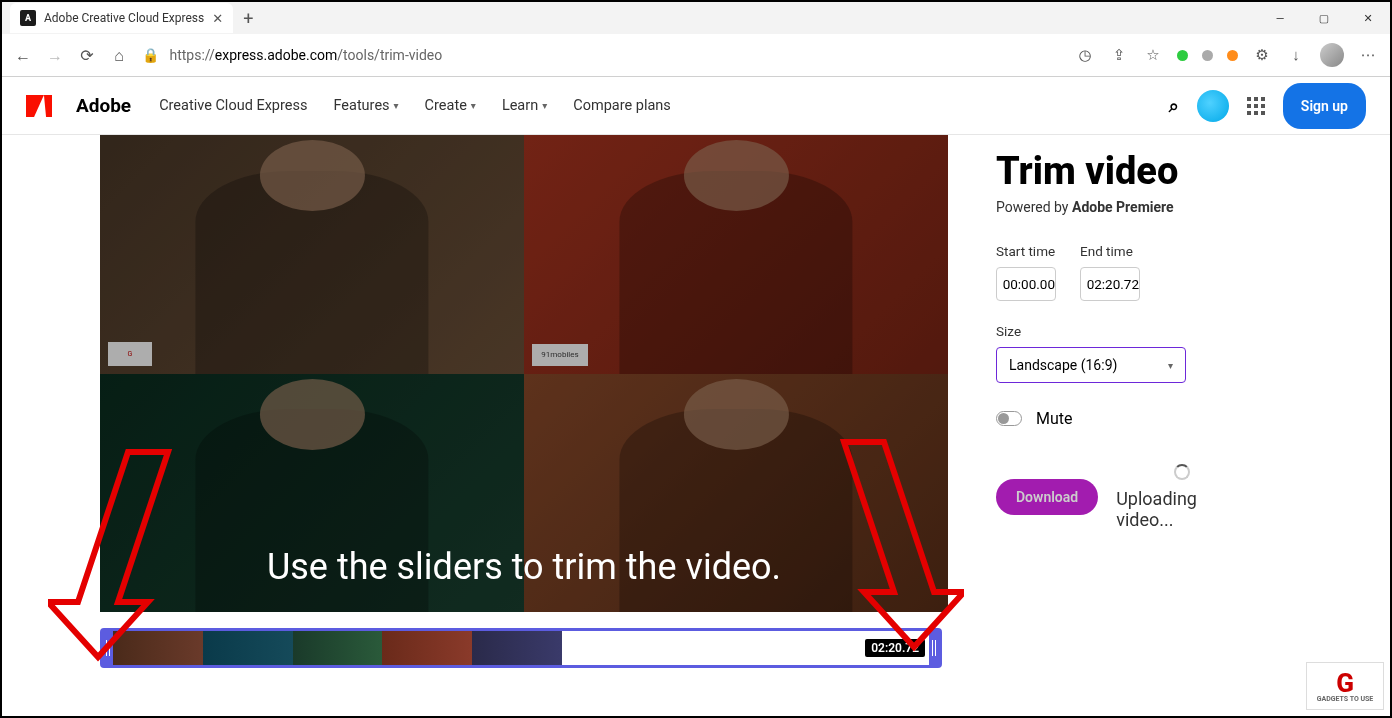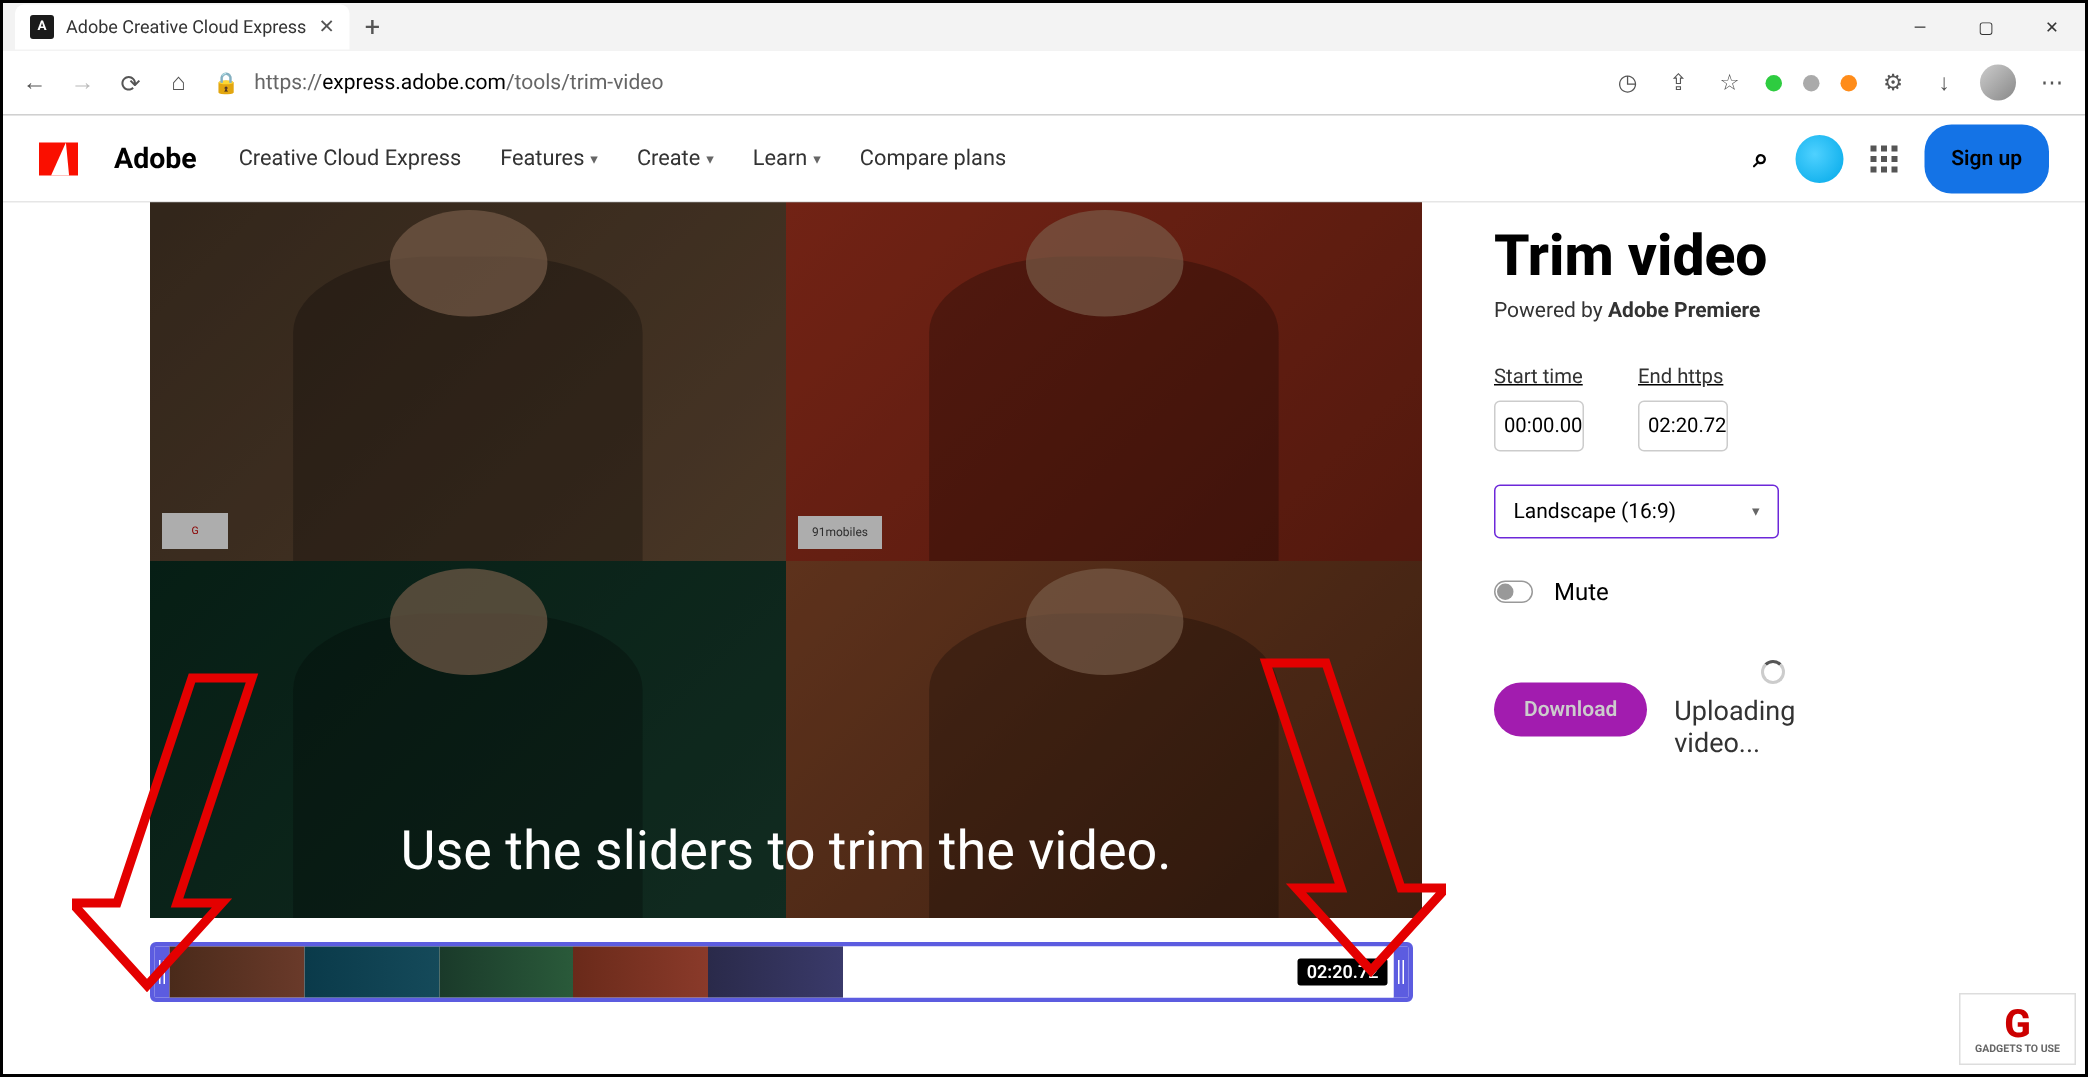--- a/index.html
+++ b/index.html
@@ -36,21 +36,21 @@
 .adobe-logo .logo-mark { width: 26px; height: 22px; background: #fa0f00; position: relative; }
 .adobe-logo .logo-mark::before { content:''; position:absolute; left:10px; top:0; border-left:6px solid transparent; border-right:6px solid transparent; border-bottom:22px solid #fff; transform: skewX(-10deg);}
 .adobe-nav .menu { display: flex; gap: 26px; font-size: 14.5px; color: #333; }
 .adobe-nav .menu span { cursor: pointer; display:flex; align-items:center; gap:4px;}
 .chev { font-size: 10px; color: #666; }
 .adobe-nav .right { margin-left: auto; display: flex; align-items: center; gap: 18px; }
 .search-icon { font-size: 18px; cursor: pointer; font-weight:bold; }
 .user-avatar { width: 32px; height: 32px; border-radius: 50%; background: radial-gradient(circle at 40% 40%, #4fd1ff, #00a8e8); cursor:pointer; }
 .apps-grid { display: grid; grid-template-columns: repeat(3,4px); grid-template-rows: repeat(3,4px); gap: 3px; cursor:pointer;}
 .apps-grid div { background:#555; }
-.signup-btn { background: #1473e6; color:#000000; border:none; border-radius: 18px; padding: 15px 18px; font-weight: 600; font-size: 14px; cursor:pointer; }
+.signup-btn { background: #1473e6; color:#ffffff; border:none; border-radius: 18px; padding: 15px 18px; font-weight: 600; font-size: 14px; cursor:pointer; }
 
 
 .content { display: flex; padding: 0 0 0 98px; position: relative; }
 .video-area { width: 848px; position: relative; }
 .video-preview { width: 848px; height: 477px; background: #222; position: relative; display:grid; grid-template-columns:1fr 1fr; grid-template-rows:1fr 1fr; }
 .vq { position:relative; overflow:hidden; }
 .vq1 { background: linear-gradient(135deg,#4a3828,#6b5038); }
 .vq2 { background: linear-gradient(135deg,#a8341f,#7a2515); }
 .vq3 { background: linear-gradient(135deg,#0a2d1f,#1a4030); }
 .vq4 { background: linear-gradient(135deg,#8a4a2a,#5a2f18); }
@@ -73,21 +73,21 @@
 .t4{width:11%; background:linear-gradient(90deg,#6a2a1a,#8a3a2a);}
 .t5{width:11%; background:linear-gradient(90deg,#2a2a4a,#3a3a6a);}
 .trest{flex:1; background:#fff;}
 .timecode { position:absolute; right:4px; top:50%; transform:translateY(-50%); background:#000; color:#fff; font-size:12px; padding:2px 6px; border-radius:2px; font-weight:600;}
 
 
 .side-panel { padding: 14px 0 0 48px; width: 300px; }
 .side-panel h1 { font-size: 38px; font-weight: 800; margin-bottom: 6px; }
 .powered { font-size: 14px; color: #333; margin-bottom: 28px; }
 .powered b { font-weight: 700; }
-.time-row { display:flex; gap: 36px; margin-bottom: 22px; text-decoration: underline;}
+.time-row { display:flex; gap: 24px; margin-bottom: 22px;}
 .time-field label { font-size: 13.5px; color:#333; display:block; margin-bottom:8px; }
 .time-field input { width: 60px; height: 34px; border:1px solid #ccc; border-radius:4px; text-align:right; font-size:13.5px; }
 .size-label { font-size:13.5px; color:#333; margin-bottom:8px; display:block;}
 .size-select { width: 190px; height: 36px; border:1px solid #6d28d9; border-radius:4px; padding: 0 12px; display:flex; align-items:center; justify-content:space-between; font-size:14px; cursor:pointer; margin-bottom: 26px;}
 .mute-row { display:flex; align-items:center; gap:14px; margin-bottom: 36px;}
 .toggle { width:26px; height:15px; border-radius:10px; border:1.5px solid #999; position:relative; cursor:pointer; background:#fff;}
 .toggle::before { content:''; position:absolute; left:1px; top:1px; width:11px; height:11px; border-radius:50%; background:#999;}
 .action-row { display:flex; align-items:center; gap: 18px; }
 .download-btn { background:#a21caf; color:#ccc; border-radius:20px; padding:10px 20px; font-size:14px; font-weight:600;}
 .status-row { display:flex; align-items:center; gap:8px; font-size:18px; color:#333;flex-direction:column;}
@@ -227,24 +227,25 @@
     <h1>Trim video</h1>
     <div class="powered">
       <span>Powered by </span><b>Adobe Premiere</b>
     </div>
     <div class="time-row">
       <div class="time-field">
         <label>Start time</label>
         <input value="00:00.00" style="">
       </div>
       <div class="time-field">
-        <label>End https</label>
+        <label>End time</label>
         <input value="02:20.72" style="">
       </div>
     </div>
+    <label class="size-label">Size</label>
     <div class="size-select">
       <span>Landscape (16:9)</span>
       <span class="chev">▾</span>
     </div>
     <div class="mute-row">
       <div class="toggle"></div>
       <span>Mute</span>
     </div>
     <div class="action-row">
       <div class="download-btn">Download</div>

